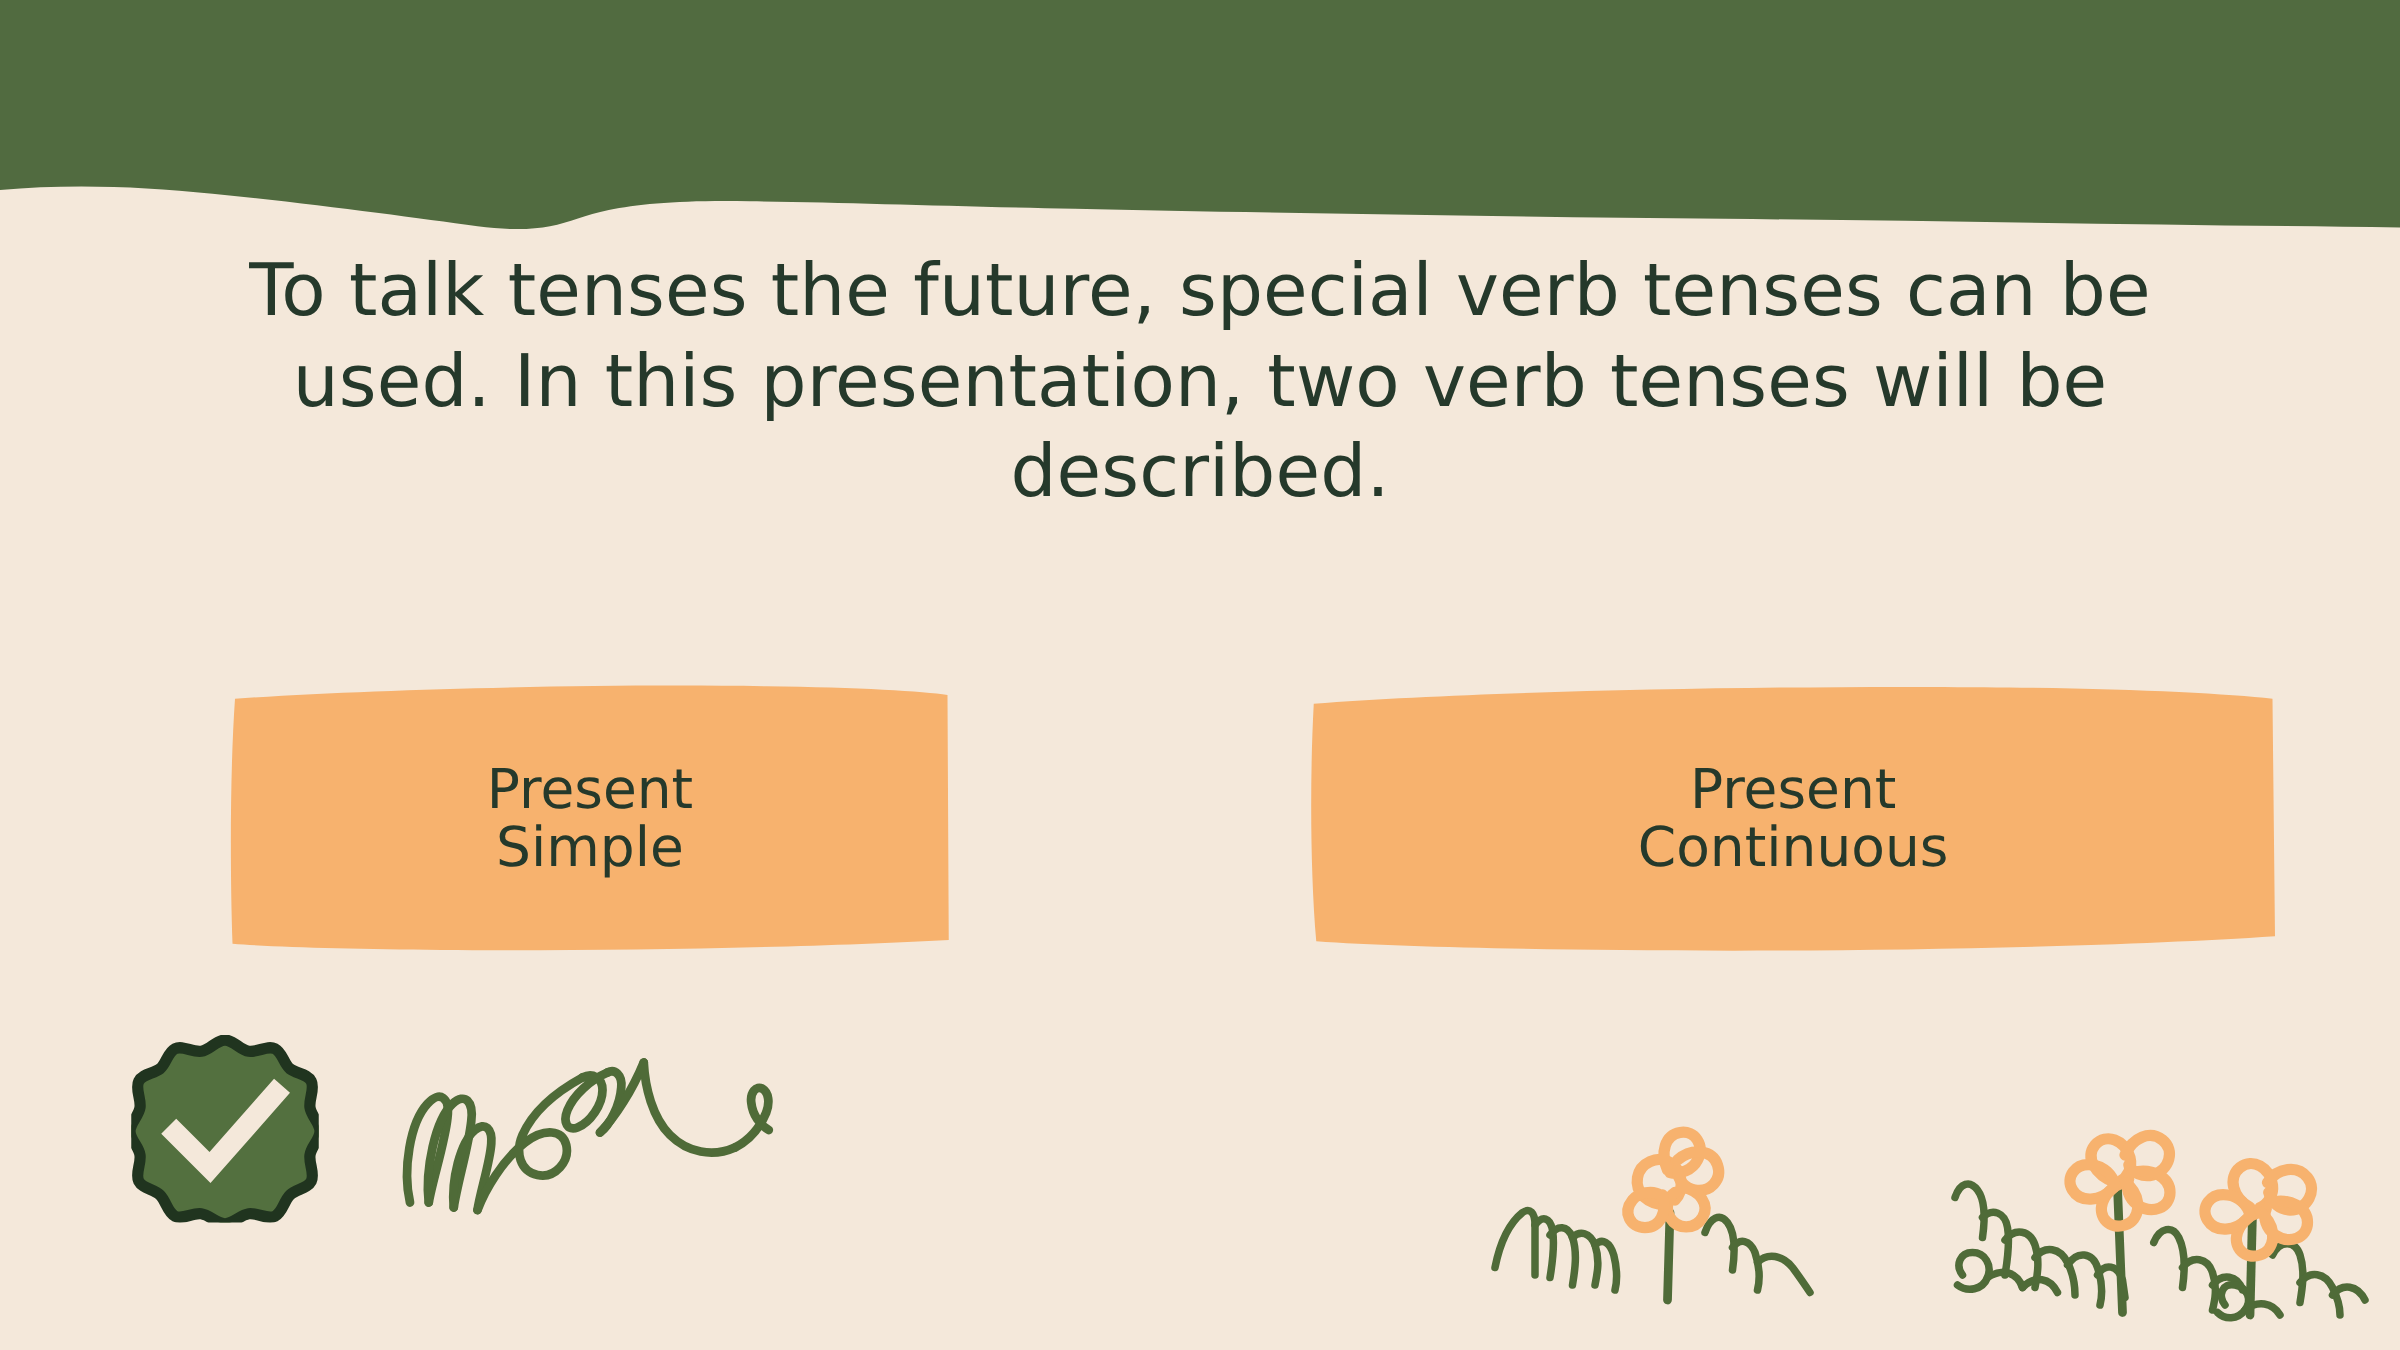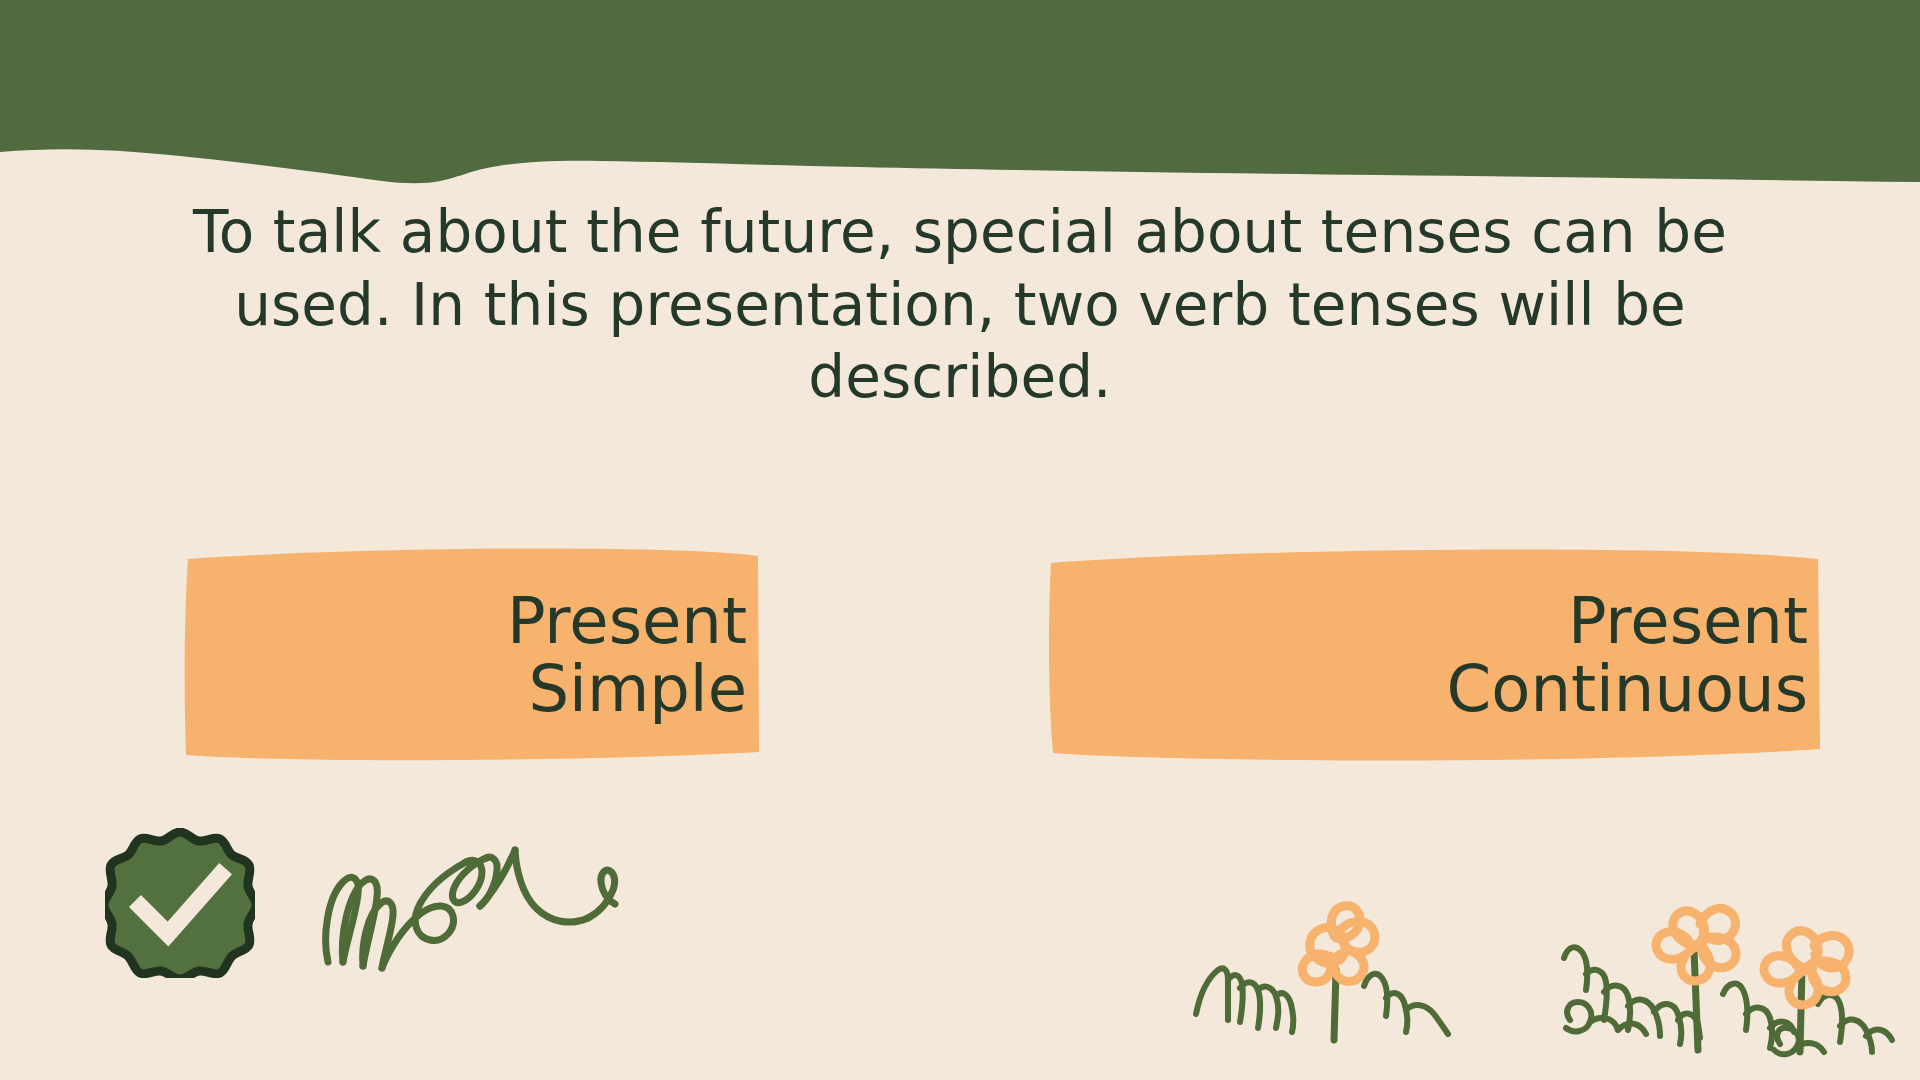--- a/index.html
+++ b/index.html
@@ -41,23 +41,23 @@
     letter-spacing: 0.1px;
     white-space: pre-line;
   }
   
   .card {
     position: absolute;
     display: flex;
     align-items: center;
     justify-content: center;
     color: #25392b;
-    font-size: 64px;
+    font-size: 44px;
     line-height: 1.06;
-    text-align: right;
+    text-align: center;
     white-space: pre-line;
     box-sizing: border-box;
   }
   .card-shape {
     position: absolute;
     left: 0;
     top: 0;
     width: 100%;
     height: 100%;
     display: block;
@@ -102,21 +102,21 @@
              C1750,180 1560,177 1380,175
              C1180,173 1000,170 860,167
              C760,165 680,162 600,161
              C545,160 512,163 487,168
              C468,172 456,178 440,181
              C425,184 405,184 382,181
              C330,174 250,163 170,155
              C112,149 55,147 0,152 Z" fill="#516b40"></path>
   </svg>
 
-  <div class="intro-paragraph">To talk about the future, special about tenses can be used. In this presentation, two verb tenses will be described.</div>
+  <div class="intro-paragraph">To talk tenses the future, special verb tenses can be used. In this presentation, two verb tenses will be described.</div>
 
   <div class="card" id="card-present-simple">
     <svg class="card-shape" viewBox="0 0 578 220" preserveAspectRatio="none">
       <path d="M5,13 C120,5 300,1 430,3 C505,4 556,7 575,10
                L576,206 C470,212 300,215 170,214
                C100,213 40,212 3,209
                C1,150 1,70 5,13 Z" fill="#f7b26e"></path>
     </svg>
     <div class="card-label">Present
 Simple</div>

